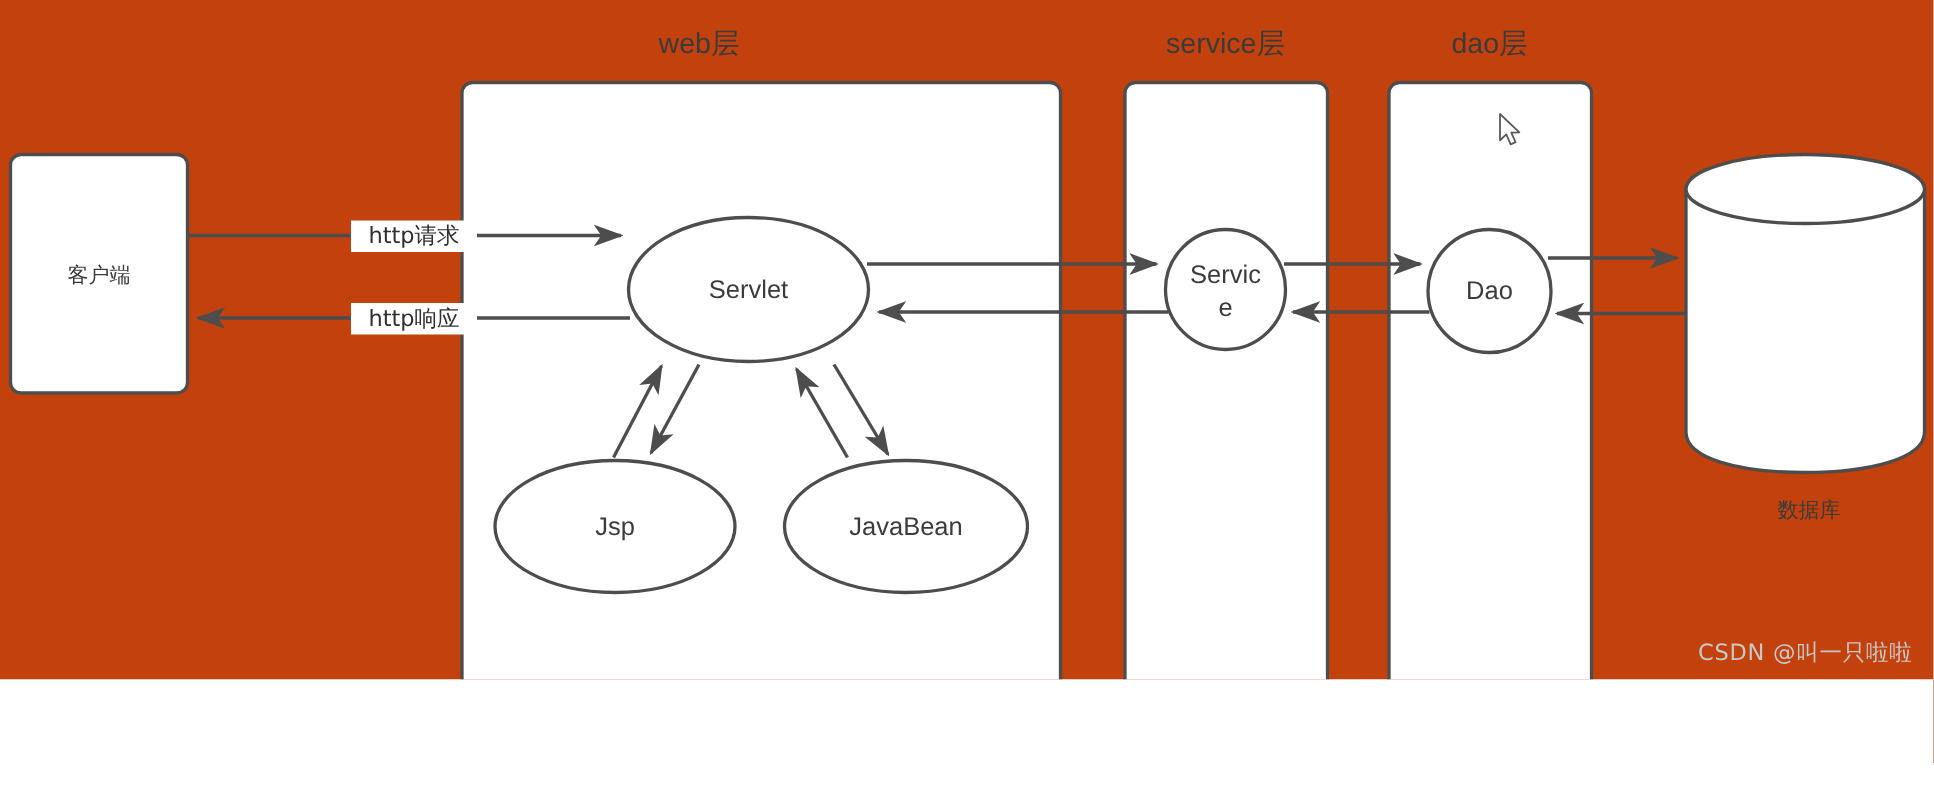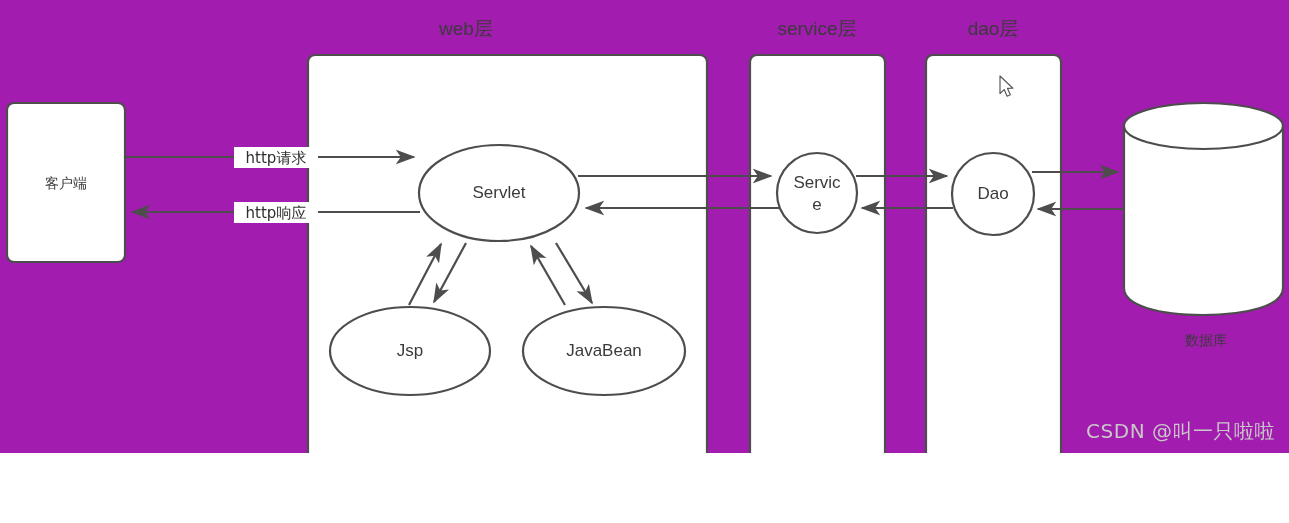--- a/index.html
+++ b/index.html
@@ -7,21 +7,21 @@
     padding: 0;
     background: #ffffff;
   }
   body {
     font-family: "Liberation Sans", "DejaVu Sans", sans-serif;
   }
   #canvas {
     position: relative;
     width: 1289px;
     height: 453px;
-    background: #a21caf;
+    background: #c2410c;
     overflow: hidden;
   }
   svg#diagram {
     position: absolute;
     left: 0;
     top: 0;
     width: 1289px;
     height: 523px;
   }
   .shape-stroke {
@@ -63,21 +63,21 @@
     dominant-baseline: middle;
   }
   .edge-label-bg {
     fill: #ffffff;
   }
   .watermark {
     position: absolute;
     right: 14px;
     bottom: 8px;
     font-family: "DejaVu Sans", "Liberation Sans", sans-serif;
-    font-size: 20px;
+    font-size: 15px;
     color: #c8c8c8;
     letter-spacing: 0.5px;
     white-space: nowrap;
   }
   .cursor-layer {
     position: absolute;
     left: 0;
     top: 0;
     pointer-events: none;
   }

